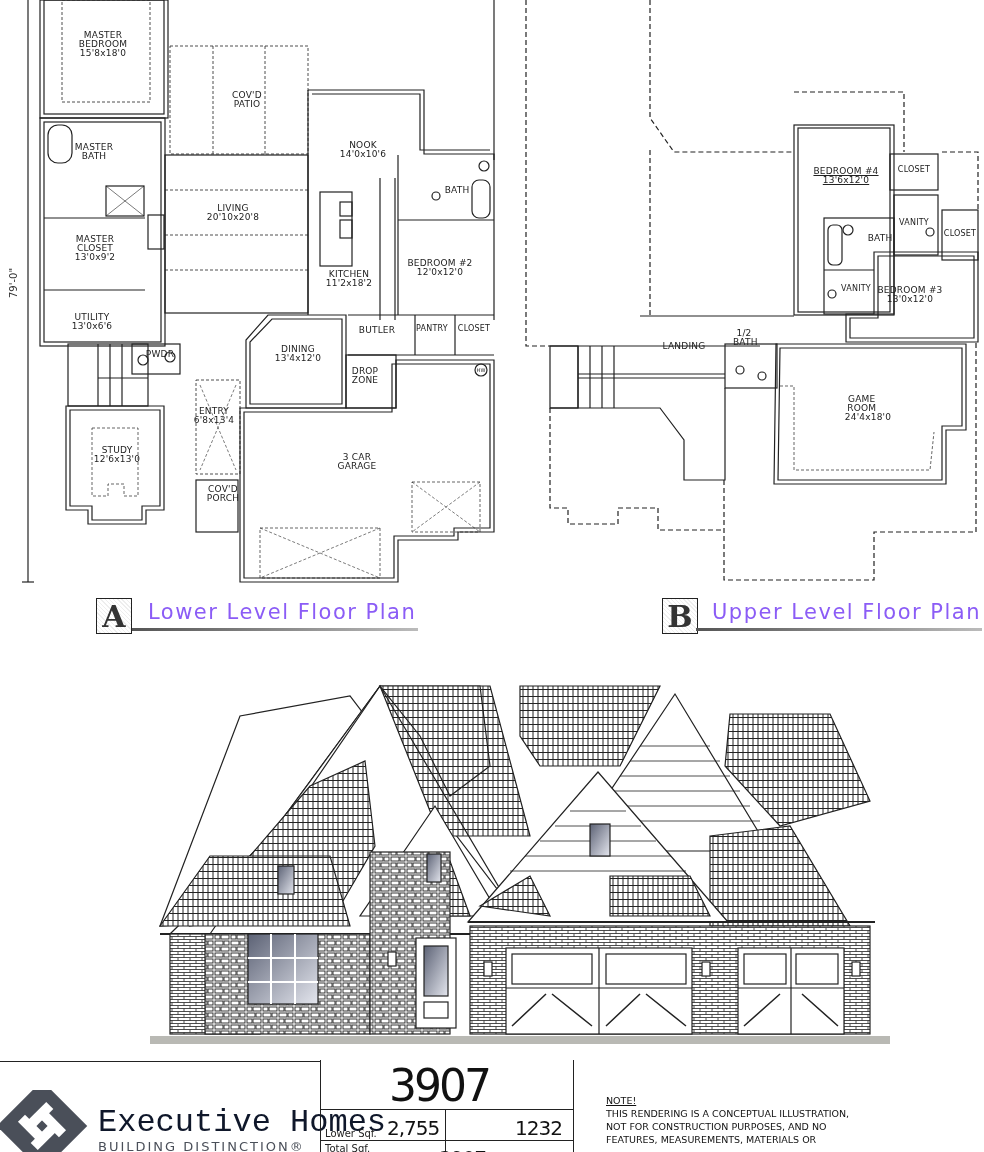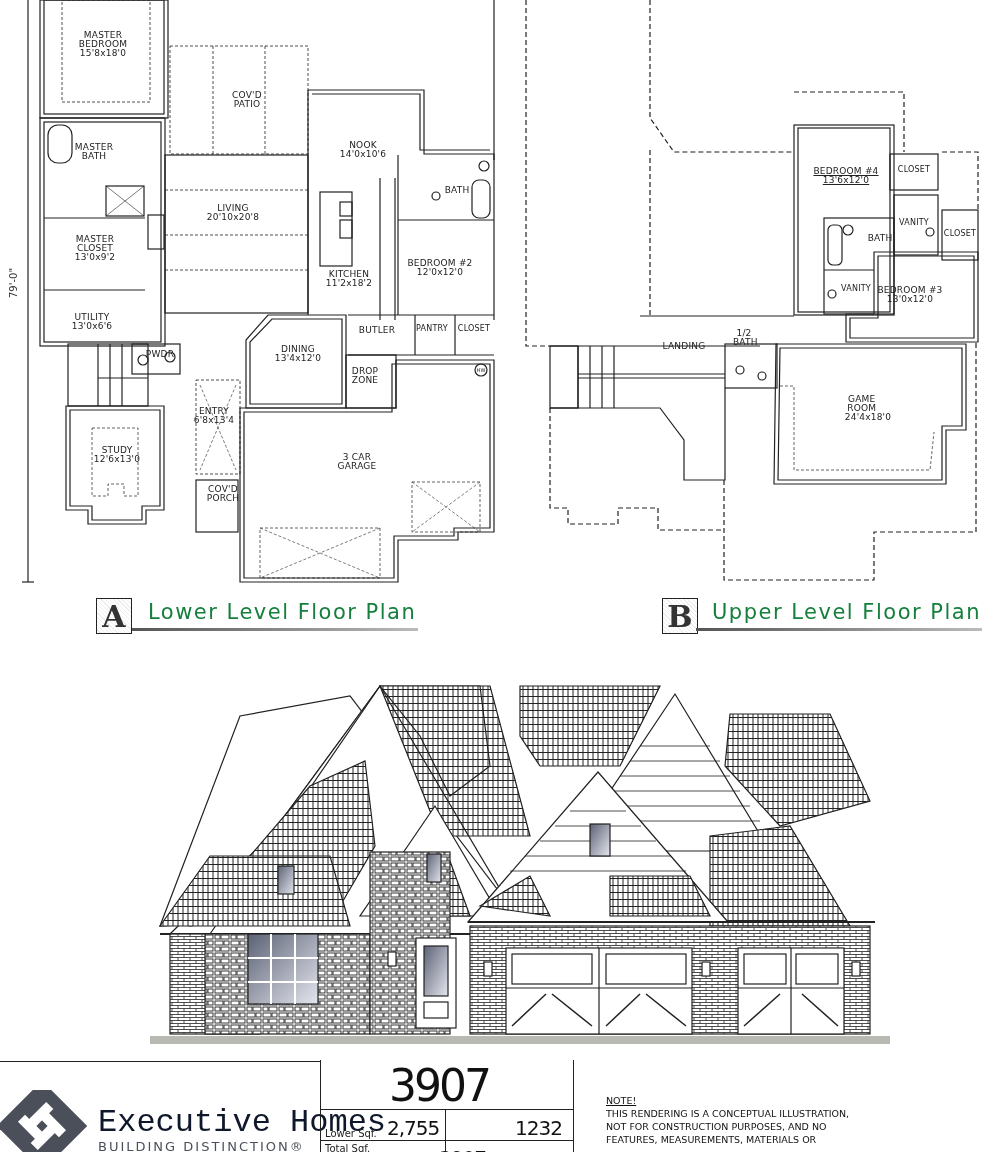--- a/index.html
+++ b/index.html
@@ -1,21 +1,21 @@
 <!DOCTYPE html>
 <html><head>
 <meta charset="utf-8">
 <style>
   html, body { margin:0; padding:0; background:#ffffff; }
   body { width:984px; height:1152px; position:relative; overflow:hidden; font-family:"DejaVu Sans", sans-serif; color:#111; }
   .abs { position:absolute; }
   svg { position:absolute; left:0; top:0; }
   .room-label { position:absolute; font-family:"DejaVu Sans", sans-serif; font-size:9px; line-height:9px; text-align:center; color:#222; letter-spacing:0.2px; transform:translate(-50%,-50%); white-space:nowrap; }
   .room-label .dim { display:block; font-size:9px; }
-  .plan-title { position:absolute; font-family:"DejaVu Sans", sans-serif; font-size:21px; letter-spacing:1.5px; color:#15803d; }
+  .plan-title { position:absolute; font-family:"DejaVu Sans", sans-serif; font-size:21px; letter-spacing:1.5px; color:#8b5cf6; }
   .plan-badge { position:absolute; width:34px; height:34px; border:1px solid #222; display:flex; align-items:center; justify-content:center; font-family:"DejaVu Serif", serif; font-weight:bold; font-size:30px; color:#333; background:repeating-linear-gradient(45deg,#fff 0 2px,#eee 2px 3px); }
   .plan-underline { position:absolute; height:3px; background:linear-gradient(90deg,#555,#bbb); }
   .dim-text { position:absolute; font-size:10px; color:#333; transform:rotate(-90deg); transform-origin:left top; white-space:nowrap; }
   .tb-cell-label { position:absolute; font-size:10px; color:#222; }
   .tb-val { position:absolute; font-size:20px; color:#111; letter-spacing:-1px; }
   .tb-big { position:absolute; font-size:44px; font-weight:normal; color:#111; letter-spacing:-3px; }
   .brand-name { position:absolute; font-family:Liberation Mono, monospace; font-size:32px; color:#0f172a; }
   .brand-tag { position:absolute; font-family:"DejaVu Sans", sans-serif; font-size:13px; letter-spacing:2px; color:#4a4f59; }
   .note { position:absolute; font-size:9.5px; line-height:13px; color:#111; text-transform:uppercase; }
   .note .head { text-decoration:underline; }

